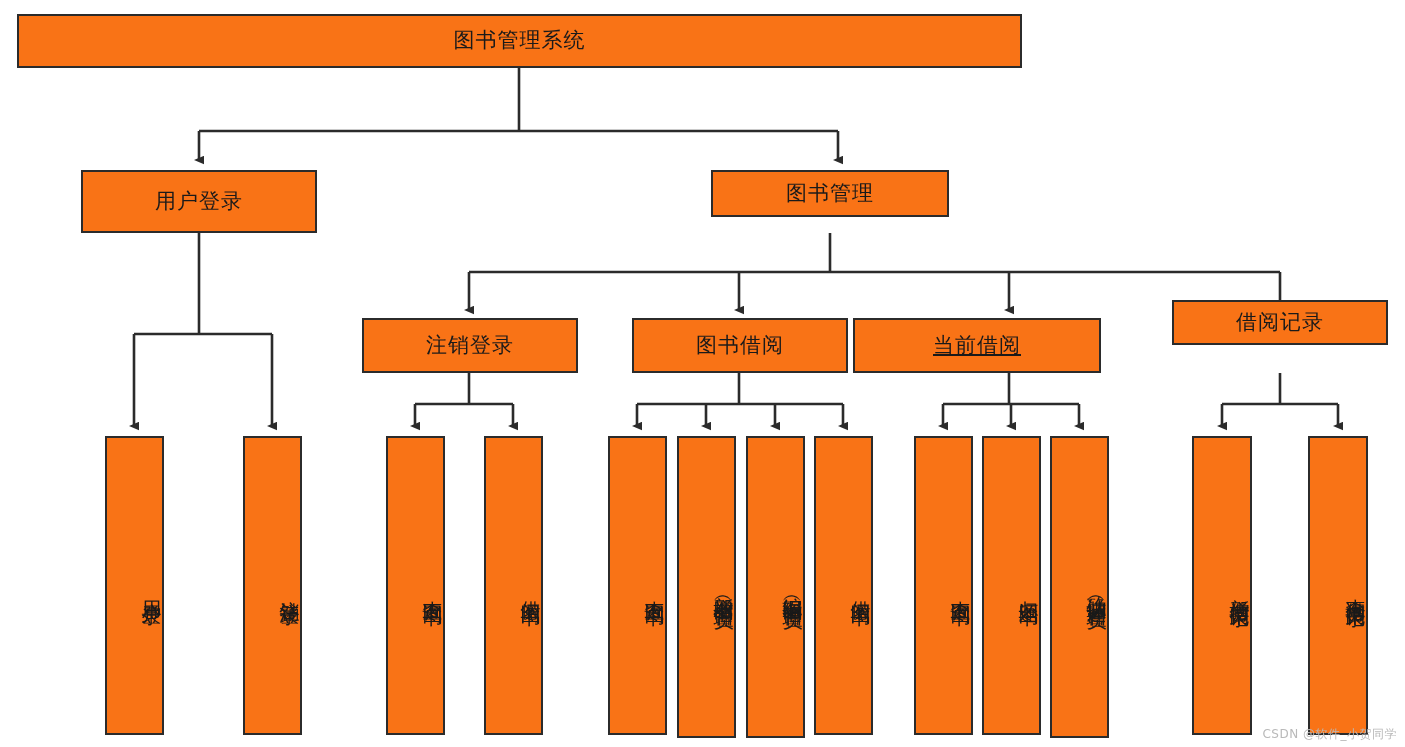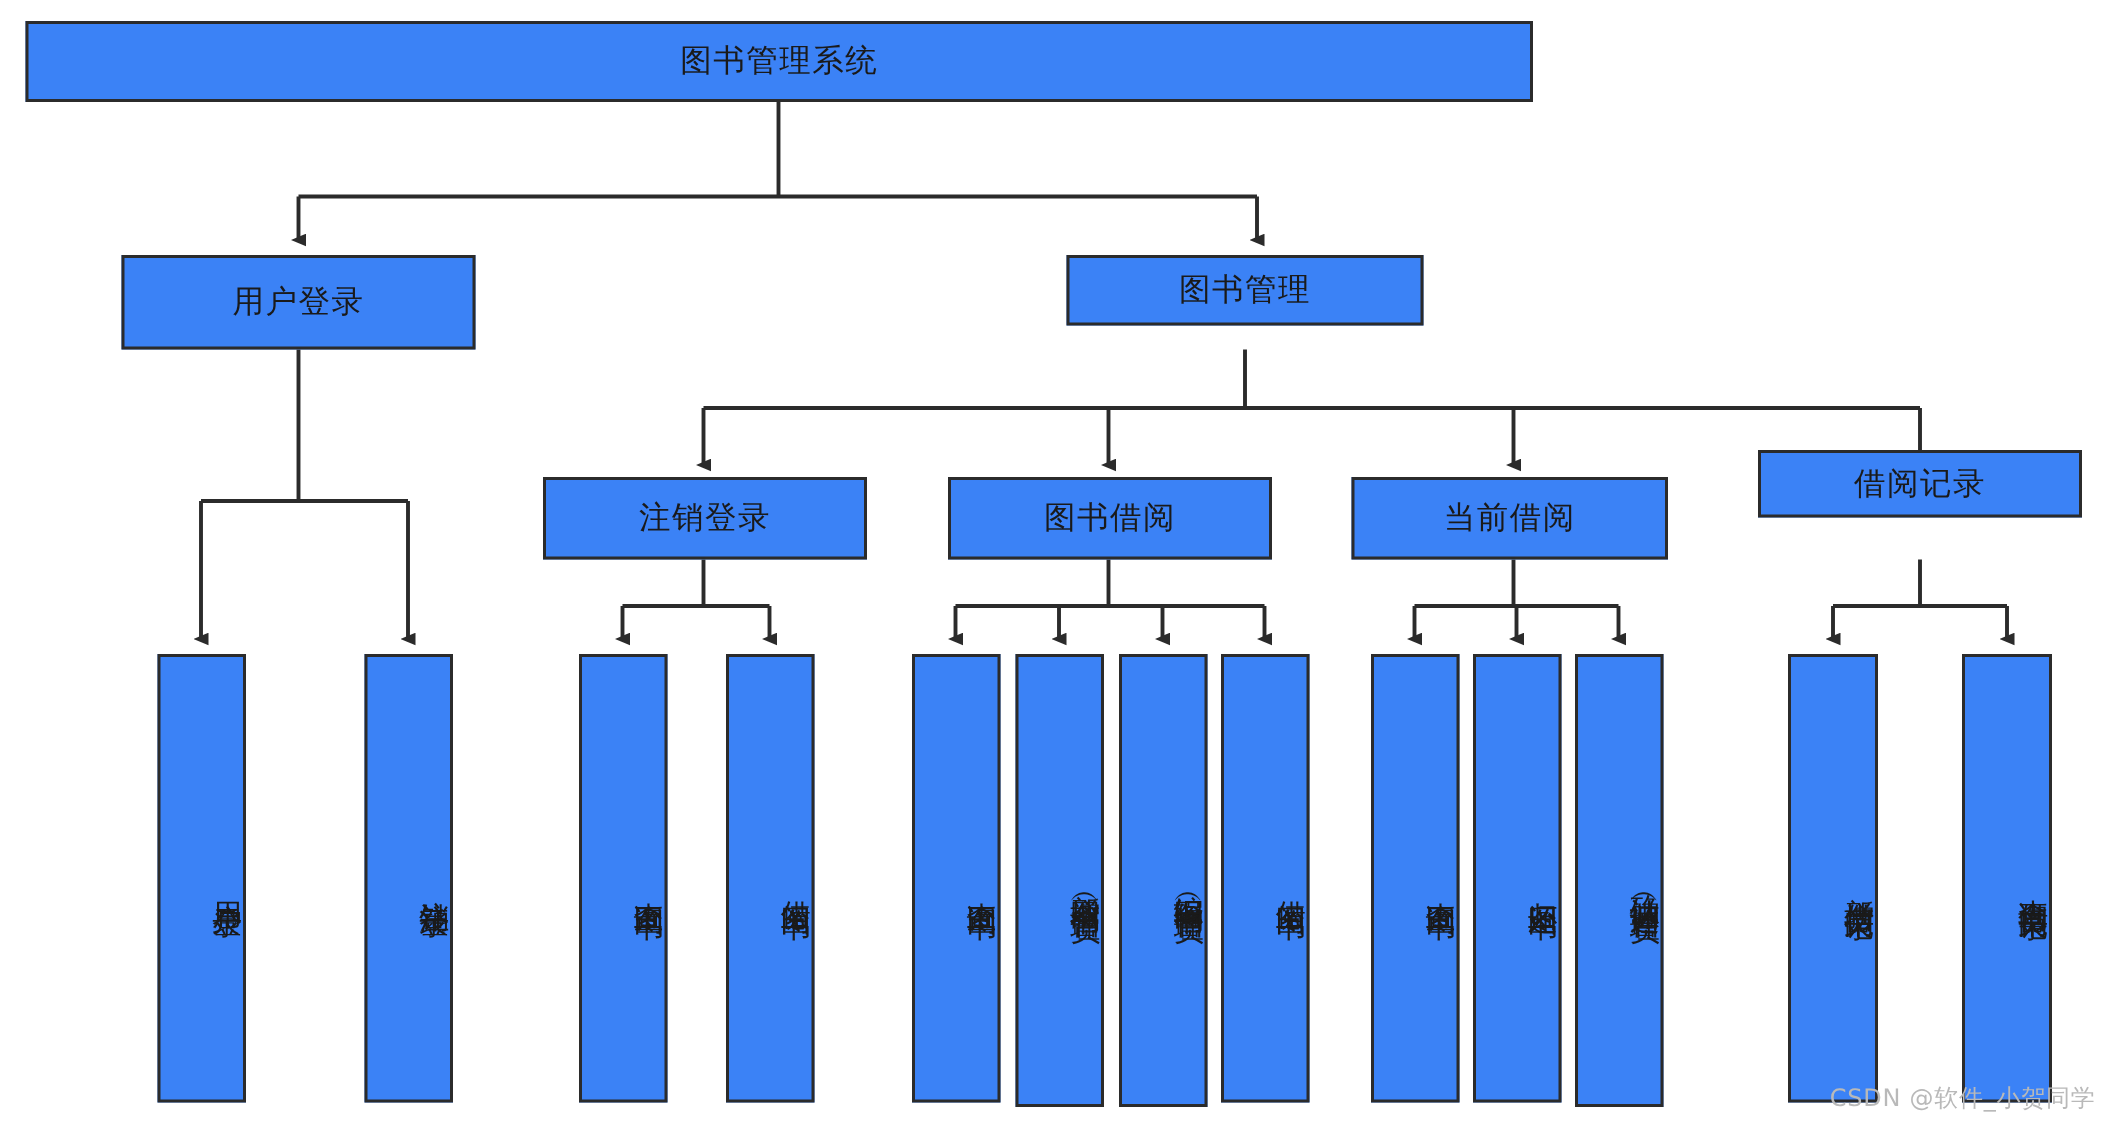--- a/index.html
+++ b/index.html
@@ -23,21 +23,21 @@
     left: 0;
     top: 0;
     width: 1405px;
     height: 747px;
     pointer-events: none;
   }
   .node {
     position: absolute;
     box-sizing: border-box;
     border: 2px solid #2b2b2b;
-    background: #3b82f6;
+    background: #f97316;
     display: flex;
     align-items: center;
     justify-content: center;
     color: #1a1a1a;
   }
   .node.horizontal {
     font-size: 21px;
     line-height: 1.2;
     letter-spacing: 1px;
   }
@@ -56,21 +56,21 @@
     text-orientation: upright;
     white-space: nowrap;
   }
   .node.horizontal .label {
     white-space: nowrap;
   }
   #watermark {
     position: absolute;
     right: 8px;
     bottom: 4px;
-    font-size: 16px;
+    font-size: 12px;
     color: #b9b9b9;
     letter-spacing: 0.5px;
     white-space: nowrap;
   }
 </style>
 </head>
 <body>
 
 <div id="diagram-canvas">
 
@@ -135,21 +135,21 @@
   <div class="node horizontal" style="left:711px; top:170px; width:238px; height:47px;">
     <span class="label">图书管理</span>
   </div>
 
   <div class="node horizontal" style="left:362px; top:318px; width:216px; height:55px;">
     <span class="label">注销登录</span>
   </div>
   <div class="node horizontal" style="left:632px; top:318px; width:216px; height:55px;text-align:center;">
     <span class="label">图书借阅</span>
   </div>
-  <div class="node horizontal" style="left:901px; top:318px; width:211px; height:55px;">
+  <div class="node horizontal" style="left:853px; top:318px; width:248px; height:55px;text-decoration:underline;">
     <span class="label">当前借阅</span>
   </div>
   <div class="node horizontal" style="left:1172px; top:300px; width:216px; height:45px;">
     <span class="label">借阅记录</span>
   </div>
 
   <div class="node vertical" style="left:105px; top:436px; width:59px; height:299px;">
     <span class="label">用户登录</span>
   </div>
   <div class="node vertical" style="left:243px; top:436px; width:59px; height:299px;">

